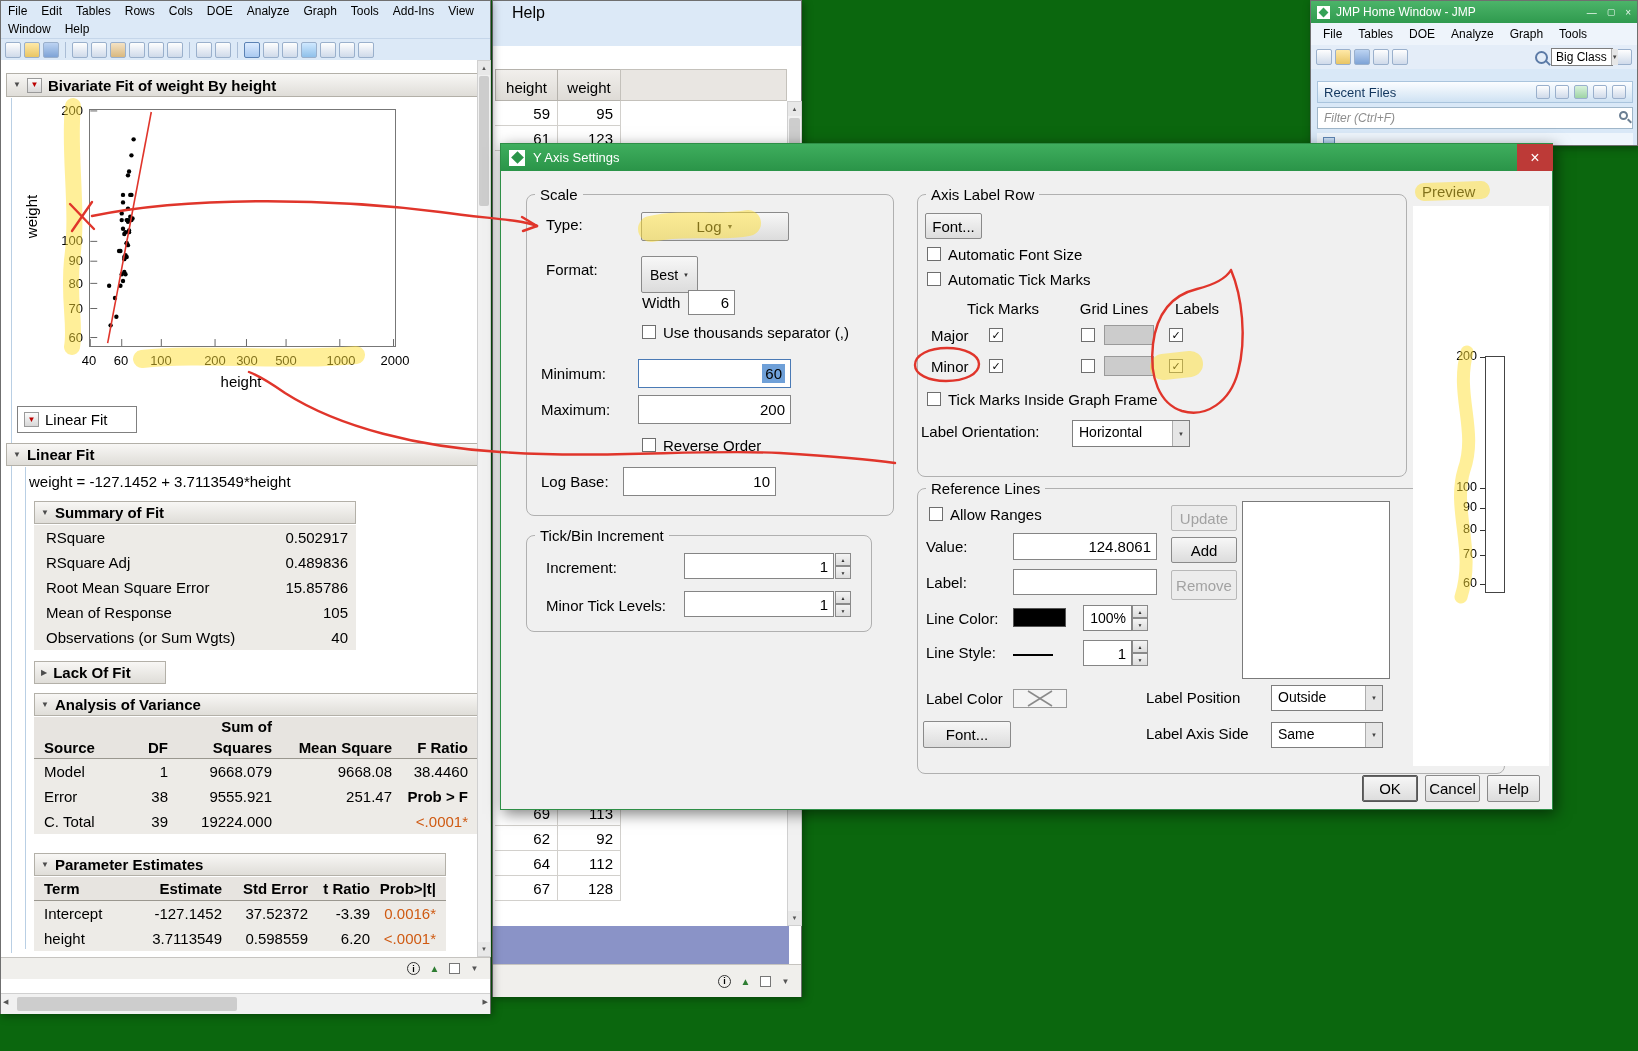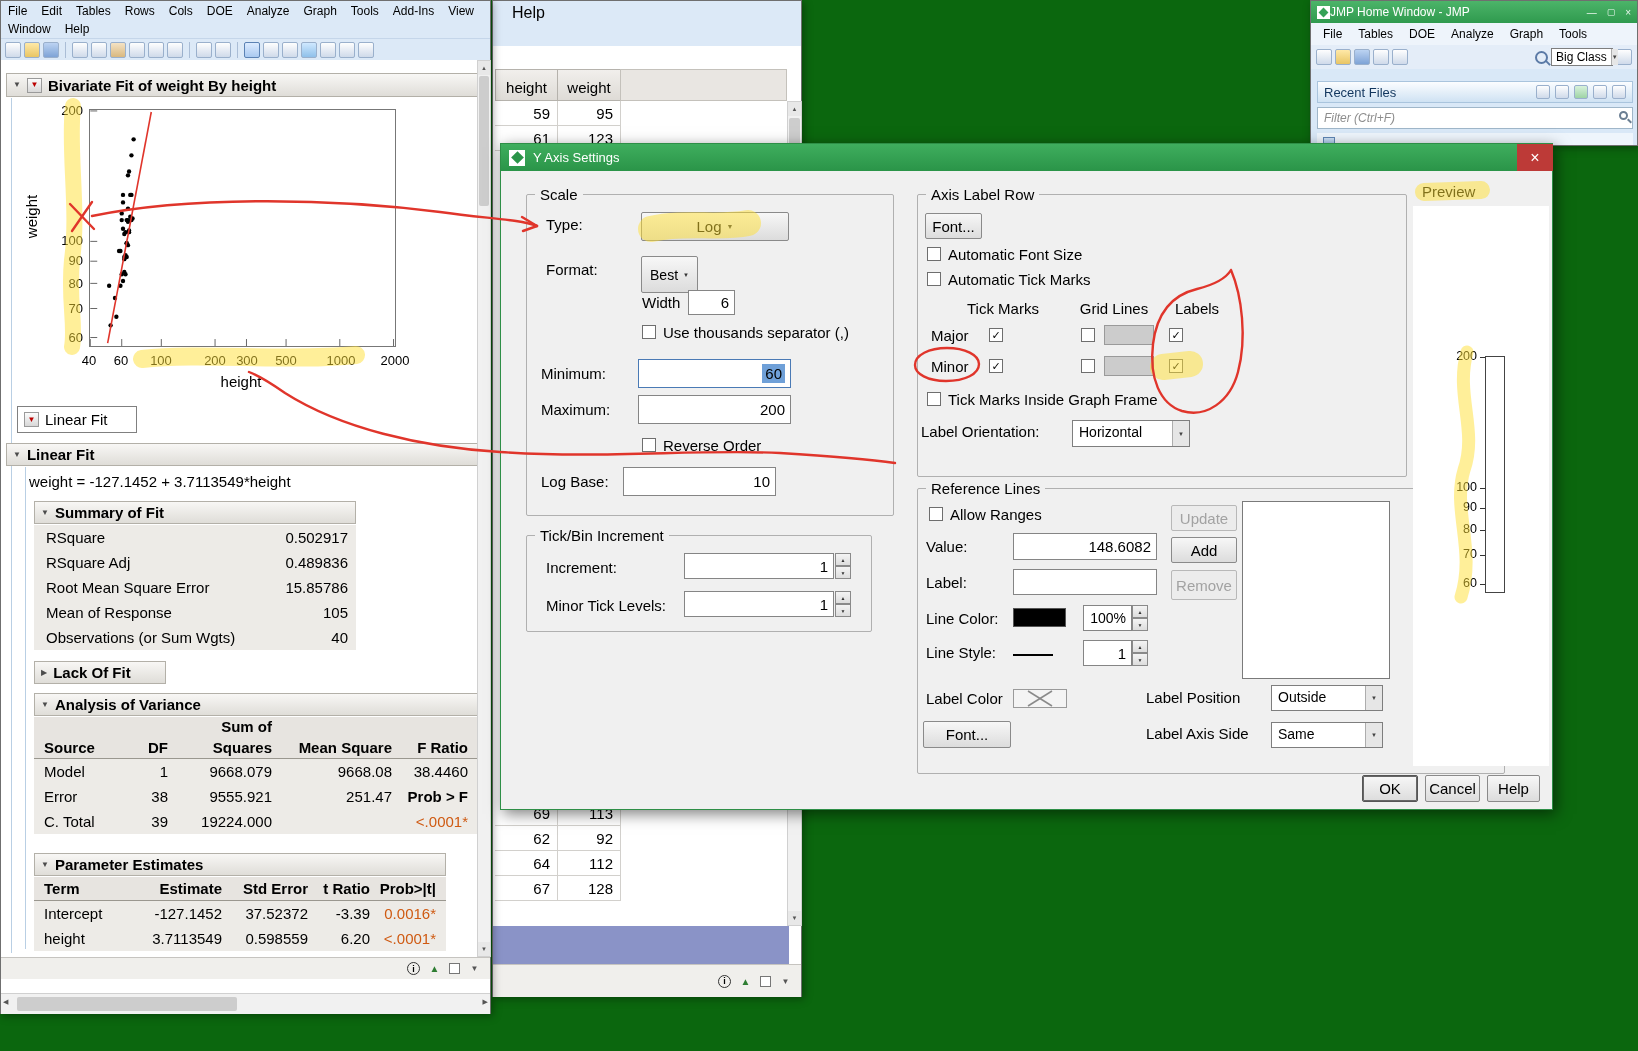--- a/index.html
+++ b/index.html
@@ -20,21 +20,21 @@
 .lbl15{position:absolute;font-size:15px;white-space:nowrap}
 .inp{position:absolute;background:#fff;border:1px solid #858585;font-size:15px;display:flex;align-items:center;justify-content:flex-end;padding:0 5px}
 .btn{position:absolute;background:linear-gradient(#f7f7f7,#dcdcdc);border:1px solid #8a8a8a;border-radius:2px;font-size:15px;display:flex;align-items:center;justify-content:center;gap:5px}
 .btn.dis{color:#a2a2a2;background:#ececec;border-color:#b8b8b8}
 .cbx{position:absolute;width:14px;height:14px;background:#fff;border:1px solid #6e6e6e;font-weight:bold;font-size:11px;line-height:12px;text-align:center}
 .combo{position:absolute;background:#fff;border:1px solid #7e7e7e;display:flex;font-size:14px}
 .combo>span:first-child{flex:1;padding:3px 6px;white-space:nowrap}
 .combo>.car{width:17px;background:#e6e6e6;border-left:1px solid #adadad;display:flex;align-items:center;justify-content:center;font-size:6px;color:#444}
 .spin{position:absolute;display:flex;flex-direction:column;width:16px}
 .spin>div{flex:1;background:linear-gradient(#f4f4f4,#dddddd);border:1px solid #8a8a8a;font-size:5px;color:#333;display:flex;align-items:center;justify-content:center}
-.grp{position:absolute;border:1px solid #b0b0b0;border-radius:2px}
+.grp{position:absolute;border:1px solid #b0b0b0;border-radius:8px}
 .grp>.cap{position:absolute;top:-9px;left:8px;background:#f0f0f0;padding:0 5px;font-size:15px}
 .sumrow{display:flex;height:25px;align-items:center;font-size:15px}
 .sumrow .k{padding-left:12px}
 .sumrow .v{margin-left:auto;padding-right:8px}
 .anrow{display:flex;height:25px;align-items:center;font-size:15px}
 .an1{width:78px;padding-left:10px}.an2{width:56px;text-align:right}.an3{width:104px;text-align:right}.an4{width:120px;text-align:right}.an5{width:82px;text-align:right;padding-right:6px}
 .pe1{width:92px;padding-left:10px}.pe2{width:96px;text-align:right}.pe3{width:86px;text-align:right}.pe4{width:62px;text-align:right}.pe5{width:72px;text-align:right;padding-right:6px}
 .sig{color:#cf5a12}
 .thead{background:#e7e4e0;border-bottom:1px solid #9a978f;font-weight:bold}
 .ticklbl{position:absolute;font-size:13px}
@@ -48,21 +48,21 @@
 .trow{position:absolute;left:0;height:25px;display:flex}
 .tc{width:63px;border-right:1px solid #d2d0cc;border-bottom:1px solid #d2d0cc;font-size:15px;display:flex;align-items:center;justify-content:flex-end;padding-right:7px;background:#fff}
 .thc{position:absolute;background:linear-gradient(#f1efec,#dedbd6);border:1px solid #b5b2ac;font-size:15px;display:flex;align-items:flex-end;justify-content:center;padding-bottom:4px}
 .hmenu{padding:2px 8px;font-size:12px}
 input::placeholder{font-style:italic;color:#8d8d8d}
 </style>
 </head>
 <body>
 
 <div class="win" style="left:1310px;top:0;width:328px;height:146px;z-index:5;overflow:hidden;background:#d9e8f7">
-  <div class="a" style="left:0;top:0;right:0;height:22px;background:linear-gradient(#4cb469,#2f9a4e);display:flex;align-items:center;padding:0 6px">
+  <div class="a" style="left:0;top:0;right:0;height:22px;background:linear-gradient(#4cb469,#2f9a4e);display:flex;align-items:center;gap:6px;padding:0 6px">
     <div style="width:13px;height:13px;background:#fff;display:flex;align-items:center;justify-content:center">
         <div style="width:7px;height:7px;background:#35a257;transform:rotate(45deg)"></div>
       </div>
     <span style="font-size:12px;color:#fff">JMP Home Window - JMP</span>
     <span style="margin-left:auto;color:#eaf6ee;font-size:10px;display:flex;gap:10px">
       <span>—</span>
       <span style="font-size:9px">▢</span>
       <span>×</span>
     </span>
   </div>
@@ -523,21 +523,21 @@
     <span class="car">▼</span>
   </div>
 
   <div class="grp" style="left:416px;top:344px;width:588px;height:286px">
     <span class="cap">Reference Lines</span>
   </div>
   <div class="cbx" style="left:428px;top:363px"></div>
   <span class="lbl15" style="left:449px;top:362px">Allow Ranges</span>
   <span class="lbl15" style="left:425px;top:394px">Value:</span>
   <div class="inp" style="left:512px;top:389px;width:144px;height:27px">
-      <span>148.6082</span>
+      <span>124.8061</span>
     </div>
   <div class="btn dis" style="left:670px;top:361px;width:66px;height:26px">
       <span>Update</span>
     </div>
   <div class="btn" style="left:670px;top:393px;width:66px;height:26px">
       <span>Add</span>
     </div>
   <div class="btn dis" style="left:670px;top:426px;width:66px;height:30px">
       <span>Remove</span>
     </div>

